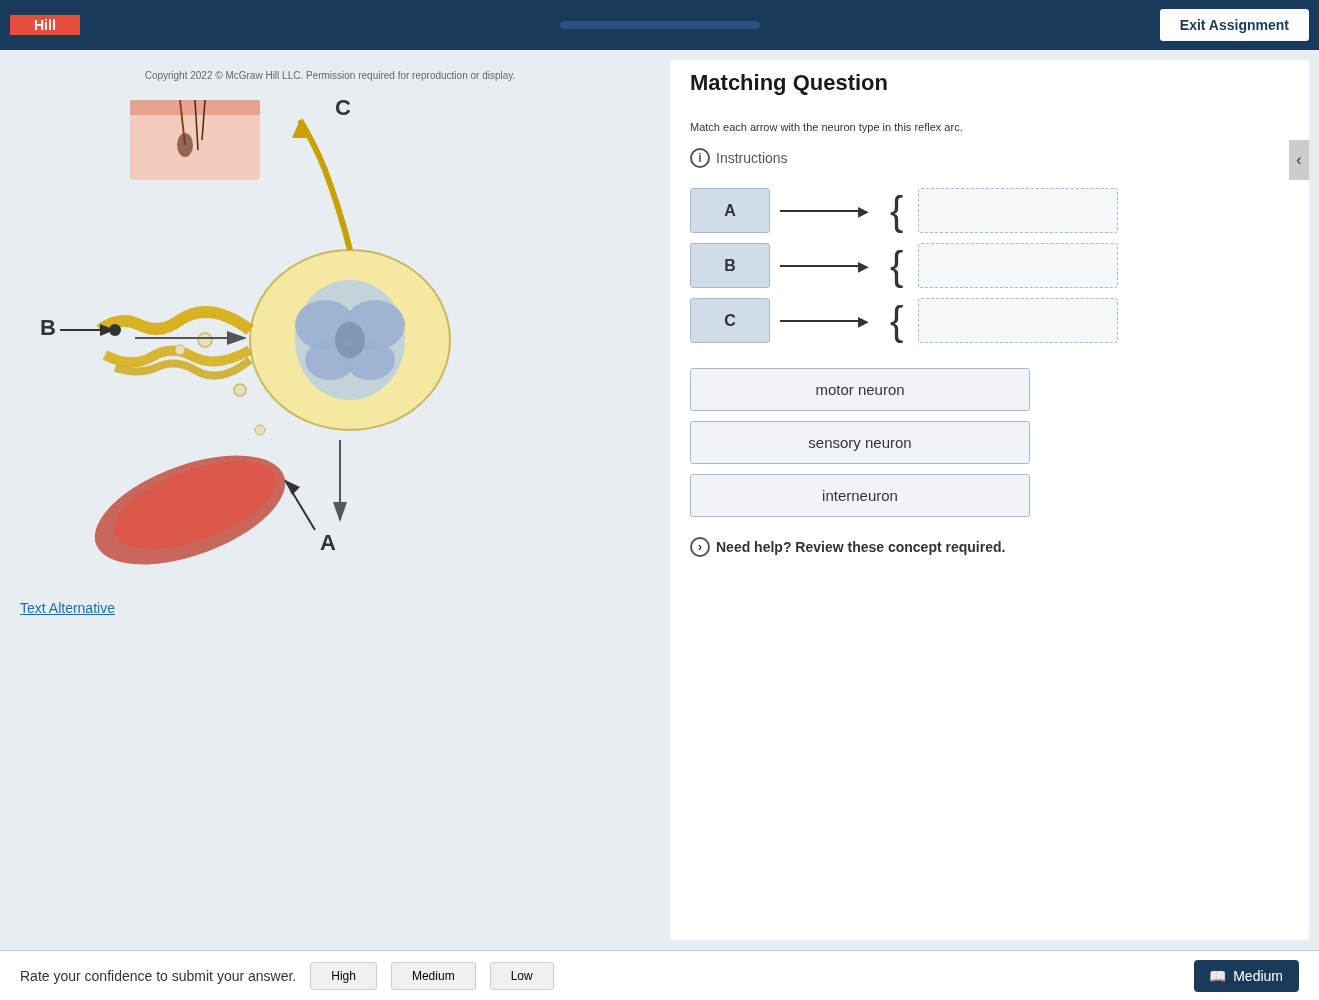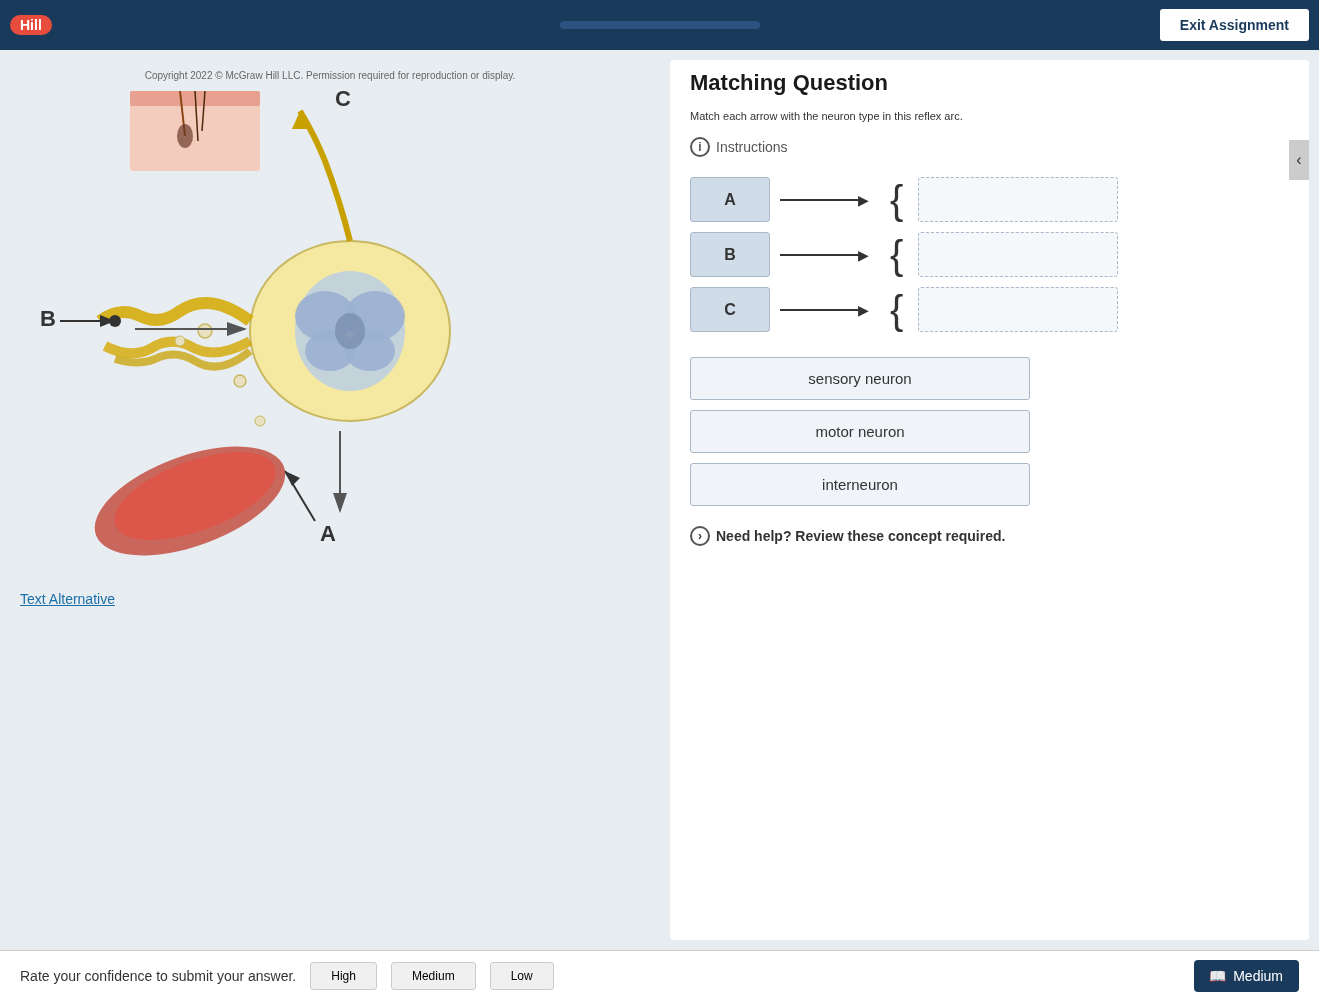--- a/index.html
+++ b/index.html
@@ -20,22 +20,22 @@
       align-items: center;
       justify-content: space-between;
       padding: 0 10px;
       position: relative;
     }
     .hill-logo {
       background: #e74c3c;
       color: white;
       font-weight: bold;
       font-size: 14px;
-      padding: 2px 10px;
-      border-radius: 10px;
+      padding: 2px 24px;
+      border-radius: 0;
     }
     .progress-bar-container {
       position: absolute;
       left: 50%;
       transform: translateX(-50%);
       width: 200px;
       height: 8px;
       background: #2c5282;
       border-radius: 4px;
     }
@@ -61,21 +61,21 @@
     
     .left-panel {
       width: 640px;
       flex-shrink: 0;
       position: relative;
       padding: 10px;
     }
     .copyright-text {
       font-size: 10px;
       color: #666;
-      margin-bottom: 0;
+      margin-bottom: 9px;
       text-align: center;
     }
     .diagram-container {
       width: 600px;
       height: 500px;
       position: relative;
       margin: 0 auto;
     }
 
     
@@ -99,21 +99,21 @@
       padding: 10px 20px;
       background: white;
       border-radius: 4px;
       overflow-y: auto;
     }
 
     .question-title {
       font-size: 22px;
       font-weight: bold;
       color: #1a1a1a;
-      margin-bottom: 14px;
+      margin-bottom: 25px;
     }
     .question-instructions {
       font-size: 11px;
       color: #333;
       margin-bottom: 15px;
     }
     .info-instructions {
       display: flex;
       align-items: center;
       gap: 6px;
@@ -404,22 +404,22 @@
 
       <div class="match-row">
         <div class="match-label">C</div>
         <div class="arrow-line"></div>
         <span class="bracket-symbol">{</span>
         <div class="match-drop-box"></div>
       </div>
     </div>
 
     <div class="draggable-items">
+      <div class="drag-item">motor neuron</div>
       <div class="drag-item">sensory neuron</div>
-      <div class="drag-item">motor neuron</div>
       <div class="drag-item">interneuron</div>
     </div>
 
     <div class="need-help">
       <div class="need-help-circle">›</div>
       <span>Need help? Review these concept required.</span>
     </div>
 
     <div class="back-arrow">‹</div>
   </div>

